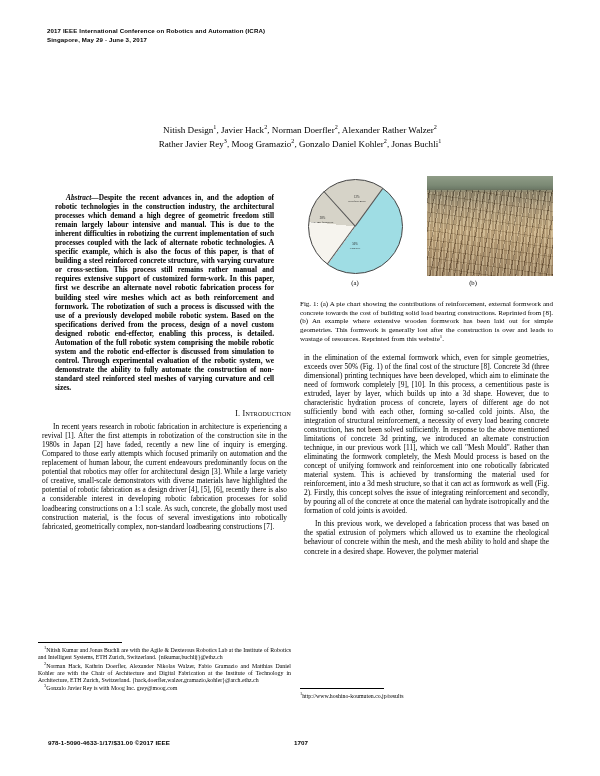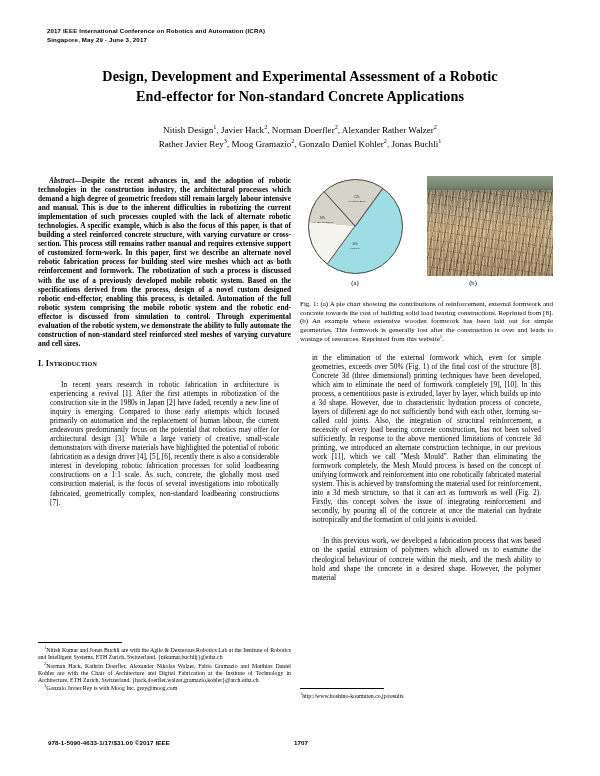--- a/index.html
+++ b/index.html
@@ -69,36 +69,35 @@
     line-height: 9.05px;
     text-align: justify;
     text-justify: inter-word;
   }
   .col-left  { left: 38px; }
   .col-right { left: 300px; }
 
   .abstract {
     font-weight: bold;
     text-align: justify;
-    margin: 0;
+    margin: 17px;
     text-indent: 11px;
   }
   .abstract .lead {
     font-style: italic;
   }
   .sec-head {
-    text-align: left;
+    text-align: right;
     font-variant: small-caps;
     font-size: 8.1px;
     margin: 11px 0 4px 0;
     letter-spacing: 0.2px;
-    font-weight: bold;
   }
   p.body {
-    margin: 12px;
+    margin: 4px;
     text-indent: 11px;
     text-align: justify;
   }
   p.body.cont { text-indent: 0; }
 
   
   .figure {
     position: relative;
     width: 253px;
     height: 118px;
@@ -292,24 +291,20 @@
 </head>
 <body>
 
 <div class="page">
 
   <div class="conf-header">
     <div>2017 IEEE International Conference on Robotics and Automation (ICRA)</div>
     <div>Singapore, May 29 - June 3, 2017</div>
   </div>
 
-  <div class="title">
-    <div>Design, Development and Experimental Assessment of a Robotic</div>
-    <div>End-effector for Non-standard Concrete Applications</div>
-  </div>
 
   <div class="authors">
     <div>
       <span>Nitish Design</span><sup>1</sup>,
       <span>Javier Hack</span><sup>2</sup>,
       <span>Norman Doerfler</span><sup>2</sup>,
       <span>Alexander Rather Walzer</span><sup>2</sup>
     </div>
     <div>
       <span>Rather Javier Rey</span><sup>3</sup>,

